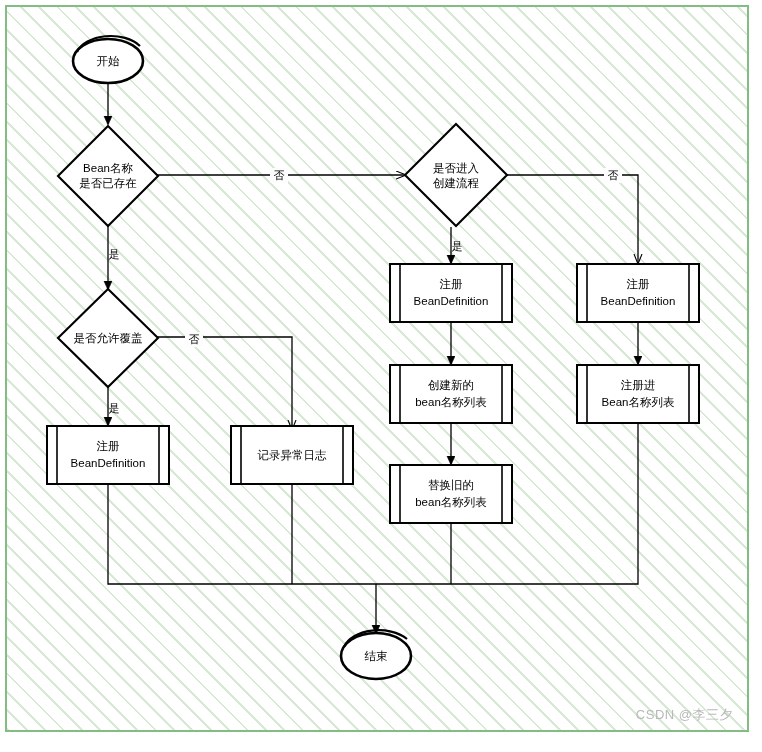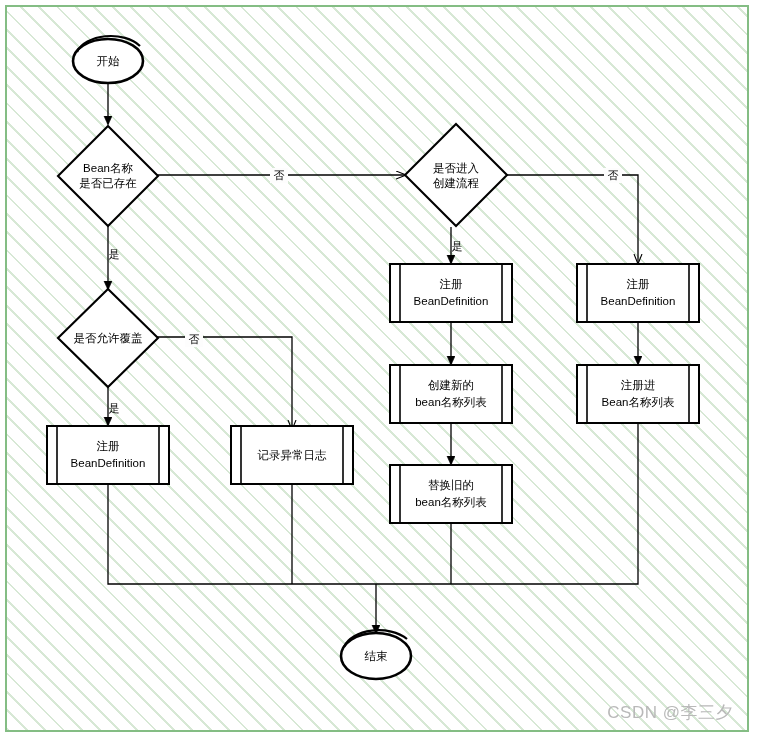--- a/index.html
+++ b/index.html
@@ -37,21 +37,21 @@
   }
   #diagram {
     position: absolute;
     left: 0;
     top: 0;
   }
   .watermark {
     position: absolute;
     right: 14px;
     bottom: 6px;
-    font-size: 17px;
+    font-size: 13px;
     color: #b9b9b9;
     letter-spacing: 0.5px;
     white-space: nowrap;
     user-select: none;
   }
   text {
     font-family: "Liberation Sans", "DejaVu Sans", sans-serif;
     fill: #000000;
   }
   .node-label { font-size: 11.5px; }

